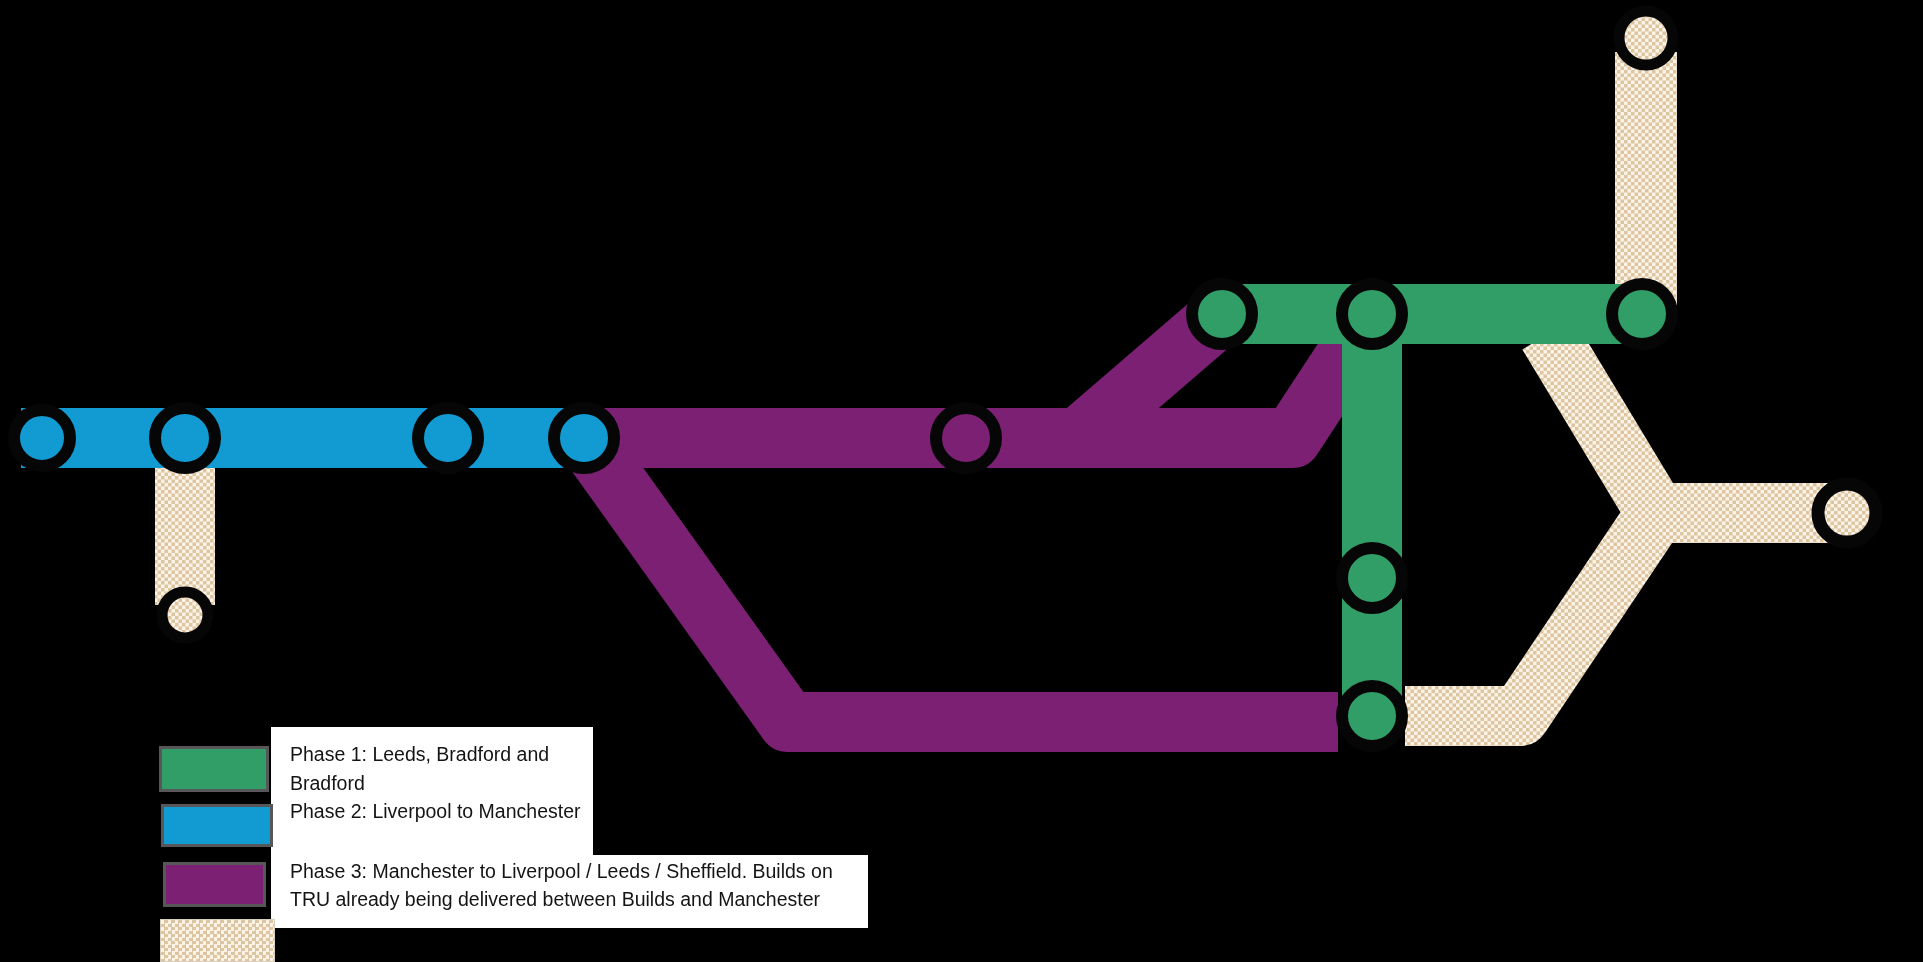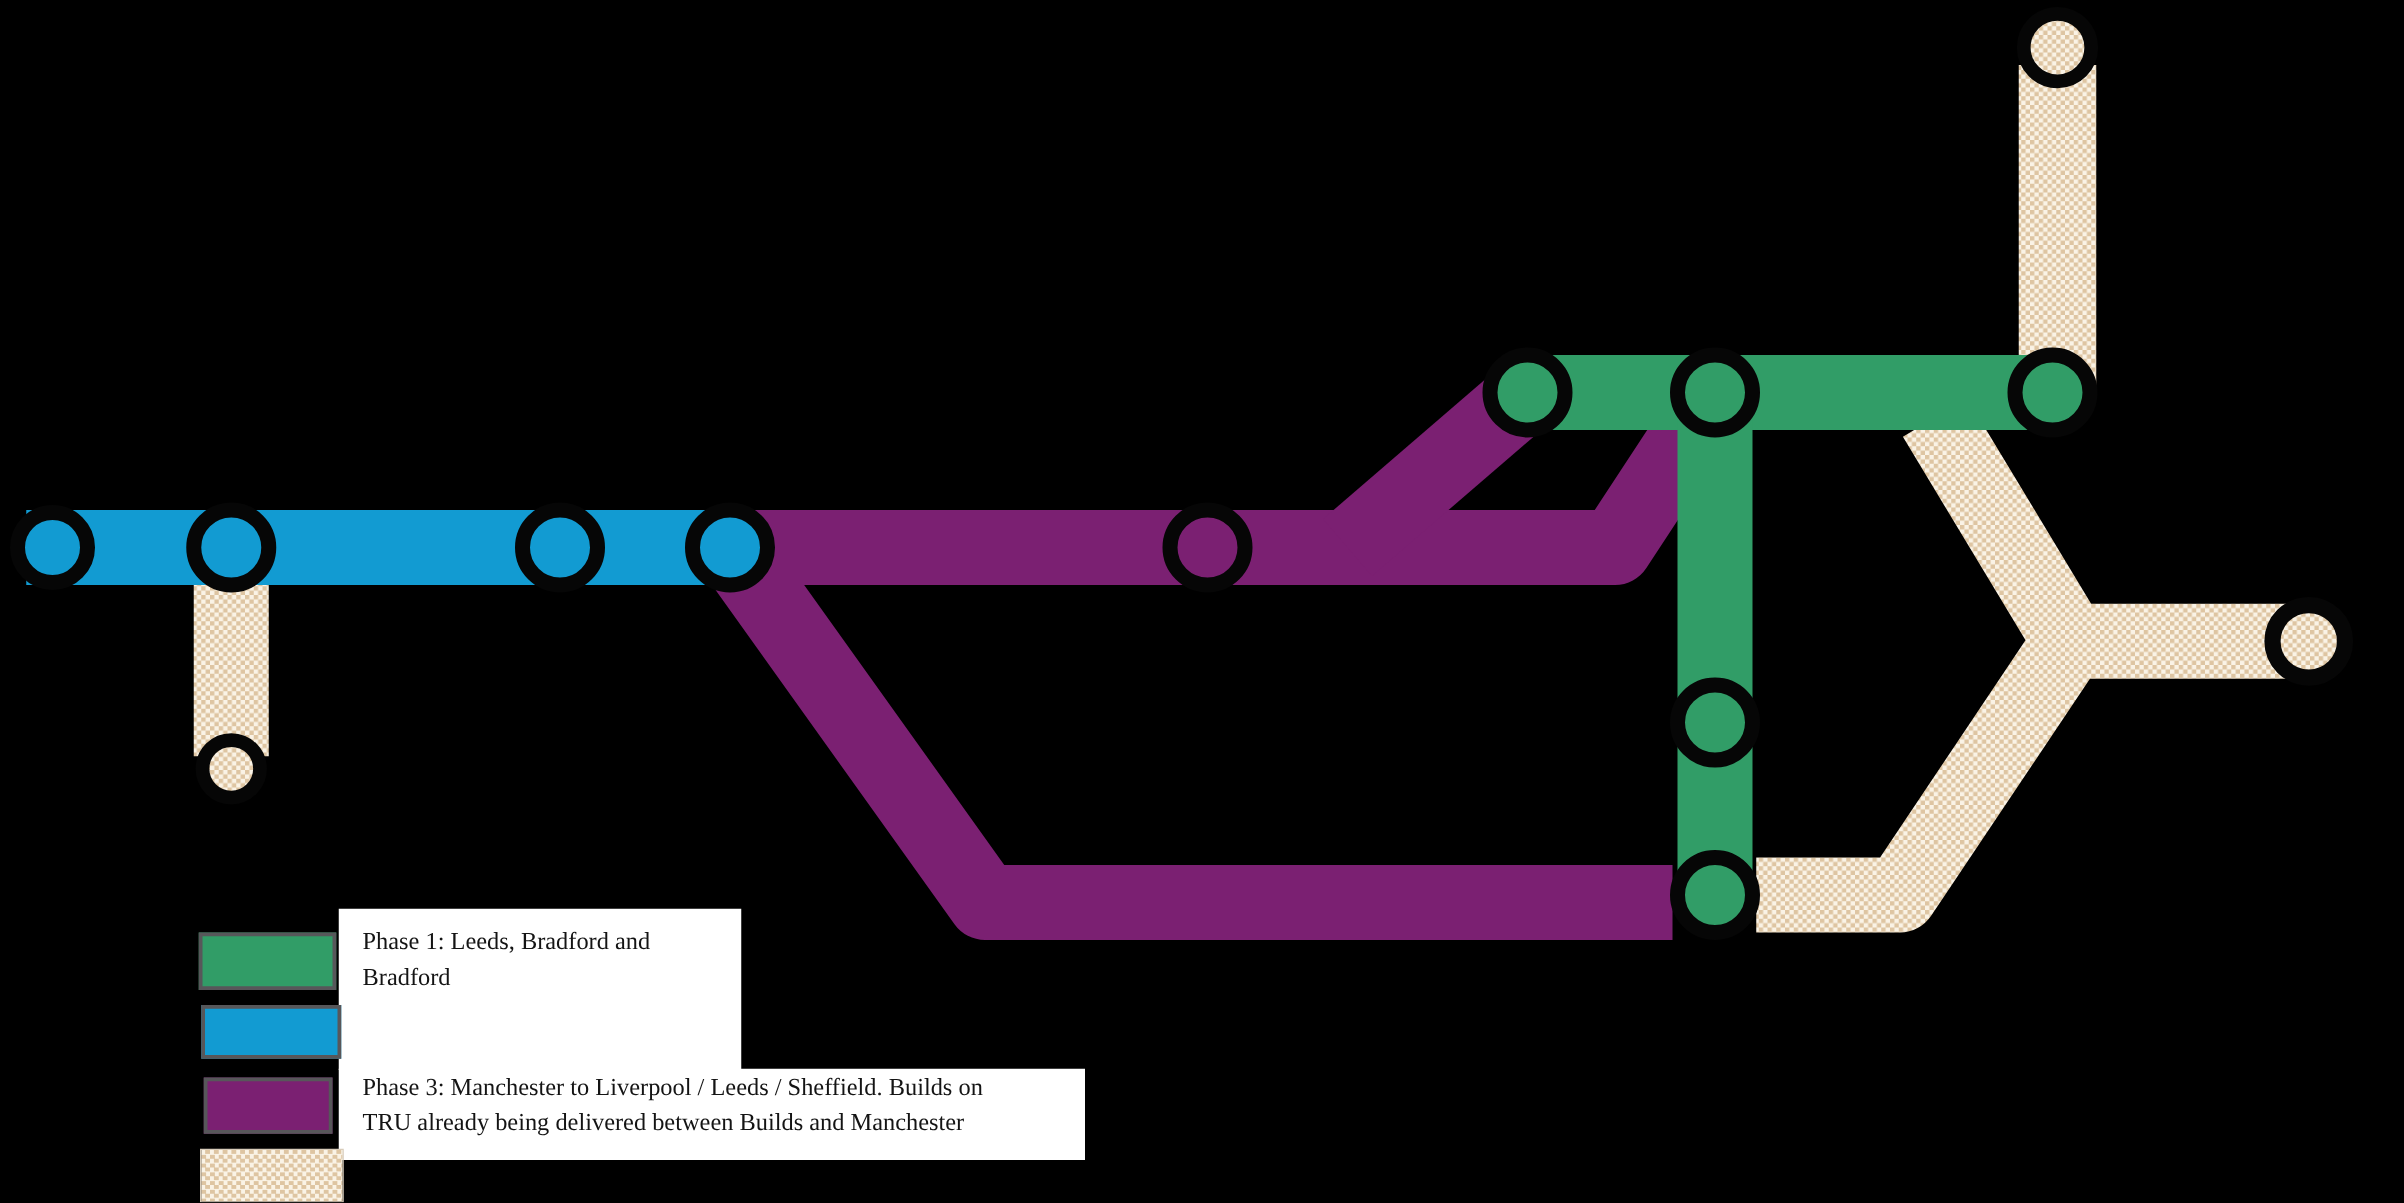--- a/index.html
+++ b/index.html
@@ -6,21 +6,21 @@
     margin: 0;
     padding: 0;
     background: #000;
   }
   .stage {
     position: relative;
     width: 1923px;
     height: 962px;
     background: var(--bg, #000);
     overflow: hidden;
-    font-family: Liberation Serif, serif;
+    font-family: Liberation Sans, sans-serif;
   }
   .map-svg {
     position: absolute;
     left: 0;
     top: 0;
     width: 1923px;
     height: 962px;
     display: block;
   }
   
@@ -104,19 +104,20 @@
     <div class="swatch sw-green"></div>
     <div class="swatch sw-blue"></div>
     <div class="swatch sw-purple"></div>
     <div class="swatch sw-cream"></div>
 
     <div class="legend-text lt-1">
       <div>Phase 1: Leeds, Bradford and</div>
       <div>Bradford</div>
     </div>
     <div class="legend-text lt-2">
+      <div>Phase 2: Liverpool to Manchester</div>
     </div>
     <div class="legend-text lt-3">
       <div>Phase 3: Manchester to Liverpool / Leeds / Sheffield. Builds on</div>
       <div>TRU already being delivered between Builds and Manchester</div>
     </div>
   </div>
 </div>
 
 </body></html>

